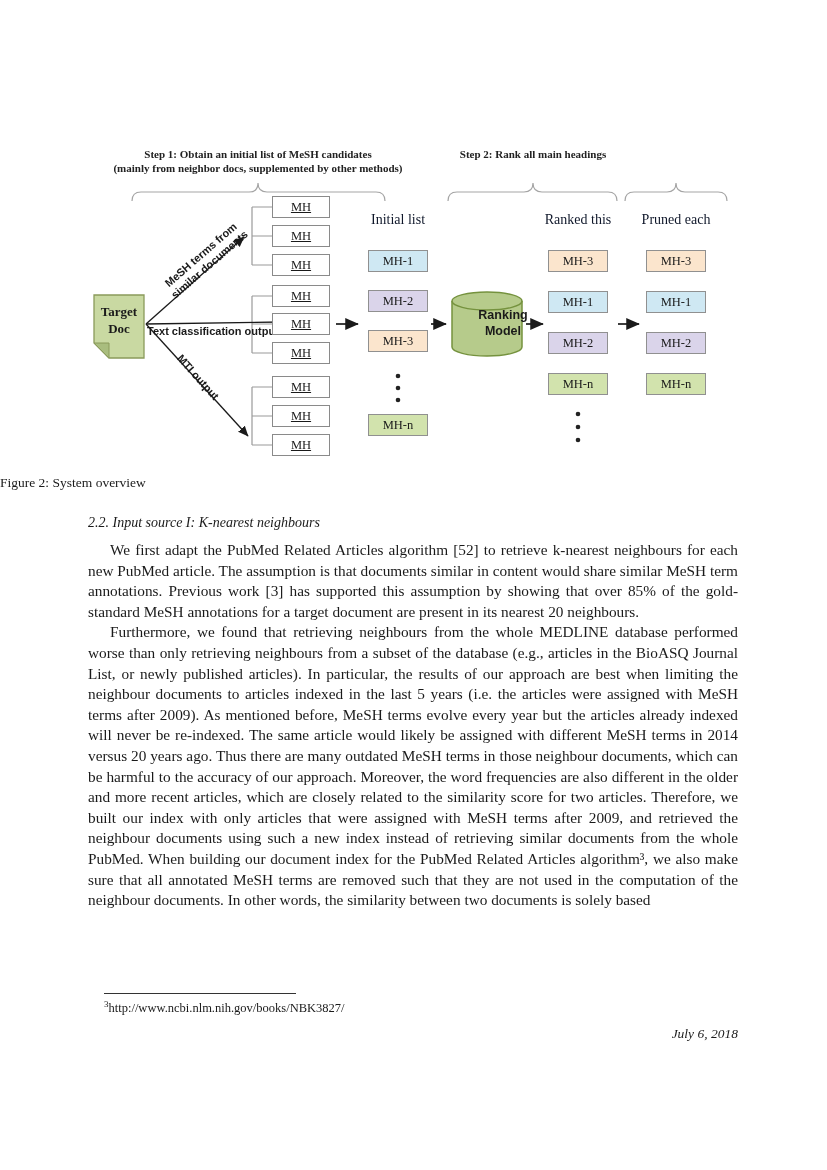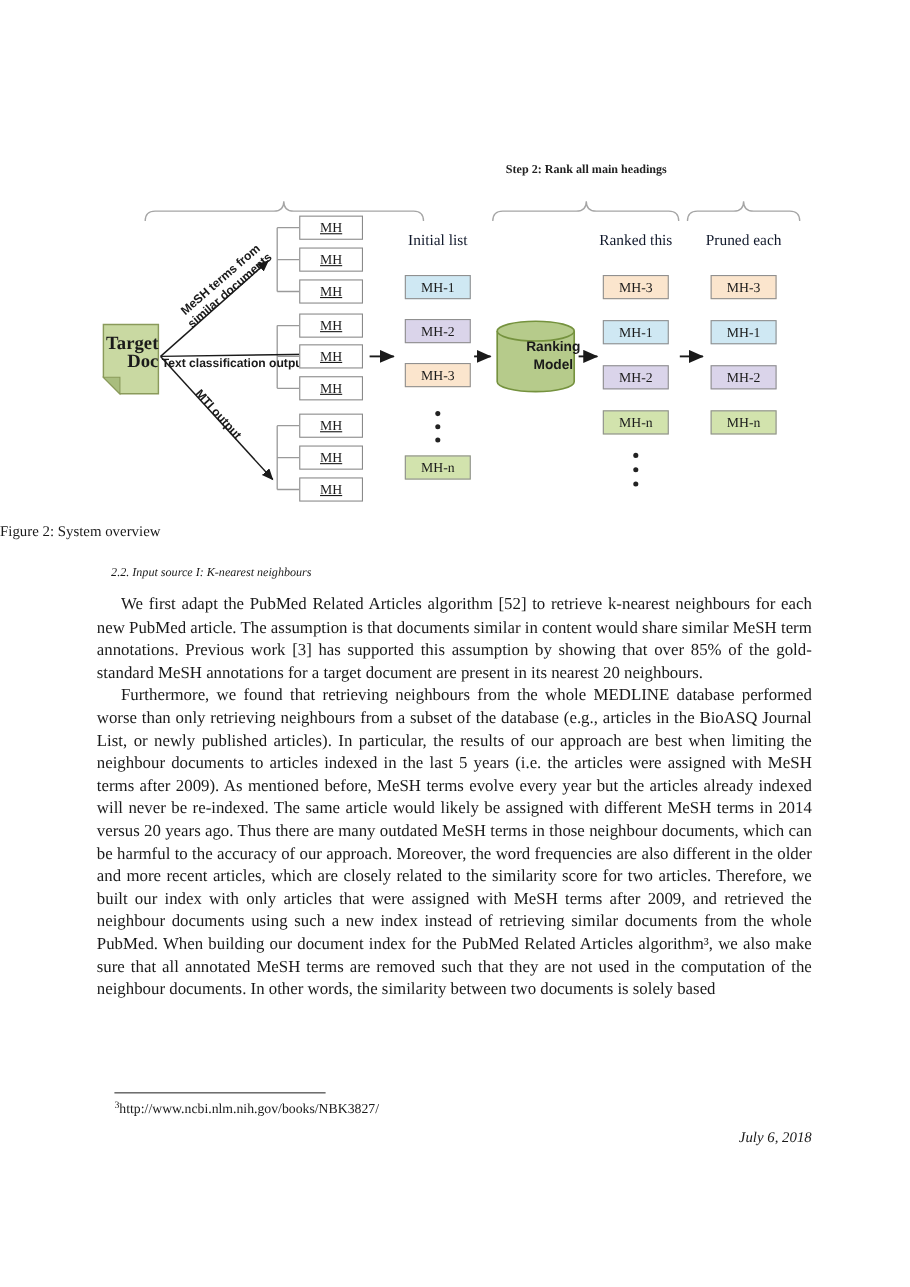--- a/index.html
+++ b/index.html
@@ -10,33 +10,33 @@
   .figure{position:absolute;left:0;top:0;width:827px;height:500px;}
   .fig-svg{position:absolute;left:0;top:0;}
   .step-label{position:absolute;font-weight:bold;font-size:11px;line-height:14px;
               text-align:center;color:#222;}
   .col-header{position:absolute;width:84px;text-align:center;font-size:14px;color:#0f172a;}
   .mh-box{position:absolute;width:56px;height:20px;background:#ffffff;border:1px solid #8a8a8a;
           display:flex;align-items:center;justify-content:center;font-size:12.5px;text-decoration:underline;}
   .list-box{position:absolute;width:58px;height:20px;border:1px solid #909090;
             display:flex;align-items:center;justify-content:center;font-size:12.5px;}
   .sans-bold{font-family:"Liberation Sans",sans-serif;font-weight:bold;color:#1a1a1a;}
-  .doc-label{position:absolute;left:94px;top:303px;width:50px;text-align:right;
-             font-weight:bold;font-size:17px;line-height:17px;}
+  .doc-label{position:absolute;left:94px;top:303px;width:50px;text-align:center;
+             font-weight:bold;font-size:13px;line-height:17px;}
   .cyl-label{position:absolute;left:466px;top:307px;width:74px;text-align:center;
              font-size:12.5px;line-height:16px;}
   .arrow-label{position:absolute;font-size:11px;line-height:12.5px;text-align:center;}
   .rot-knn{left:146px;top:247px;width:118px;transform:rotate(-41deg);transform-origin:center;}
   .rot-mti{left:157px;top:371px;width:82px;transform:rotate(48deg);transform-origin:center;}
   .lbl-textclass{left:147px;top:325px;width:148px;text-align:left;}
 
   
   .fig-caption{position:absolute;left:0;top:475px;width:827px;text-align:left;font-size:13.5px;}
-  .section-heading{position:absolute;left:101px;top:515px;width:650px;
-                   font-style:italic;font-size:11px;}
+  .section-heading{position:absolute;left:88px;top:515px;width:650px;
+                   font-style:italic;font-size:14px;}
   .body-copy{position:absolute;left:88px;top:540px;width:650px;
              font-size:15.3px;line-height:20.6px;text-align:justify;}
   .body-copy p{margin:0;text-indent:22px;}
   .footnote-rule{position:absolute;left:104px;top:993px;width:192px;border-top:1px solid #333;}
   .footnote{position:absolute;left:104px;top:999px;width:634px;font-size:12.5px;}
   .footnote sup{font-size:9px;}
   .page-date{position:absolute;left:88px;top:1026px;width:650px;text-align:right;
              font-style:italic;font-size:13.5px;}
 </style>
 </head>
@@ -81,20 +81,24 @@
         <circle cx="398" cy="388" r="2.3"></circle>
         <circle cx="398" cy="400" r="2.3"></circle>
       </g>
       <g fill="#222">
         <circle cx="578" cy="414" r="2.3"></circle>
         <circle cx="578" cy="427" r="2.3"></circle>
         <circle cx="578" cy="440" r="2.3"></circle>
       </g>
     </svg>
 
+    <div class="step-label" style="left:98px;top:147px;width:320px">
+      <span>Step 1: Obtain an initial list of MeSH candidates</span><br>
+      <span>(mainly from neighbor docs, supplemented by other methods)</span>
+    </div>
     <div class="step-label" style="left:433px;top:147px;width:200px">
       <span>Step 2: Rank all main headings</span>
     </div>
 
     <div class="col-header" style="left:356px;top:212px">Initial list</div>
     <div class="col-header" style="left:536px;top:212px">Ranked this</div>
     <div class="col-header" style="left:634px;top:212px">Pruned each</div>
 
     <div class="doc-label">
       <span>Target</span><br>

